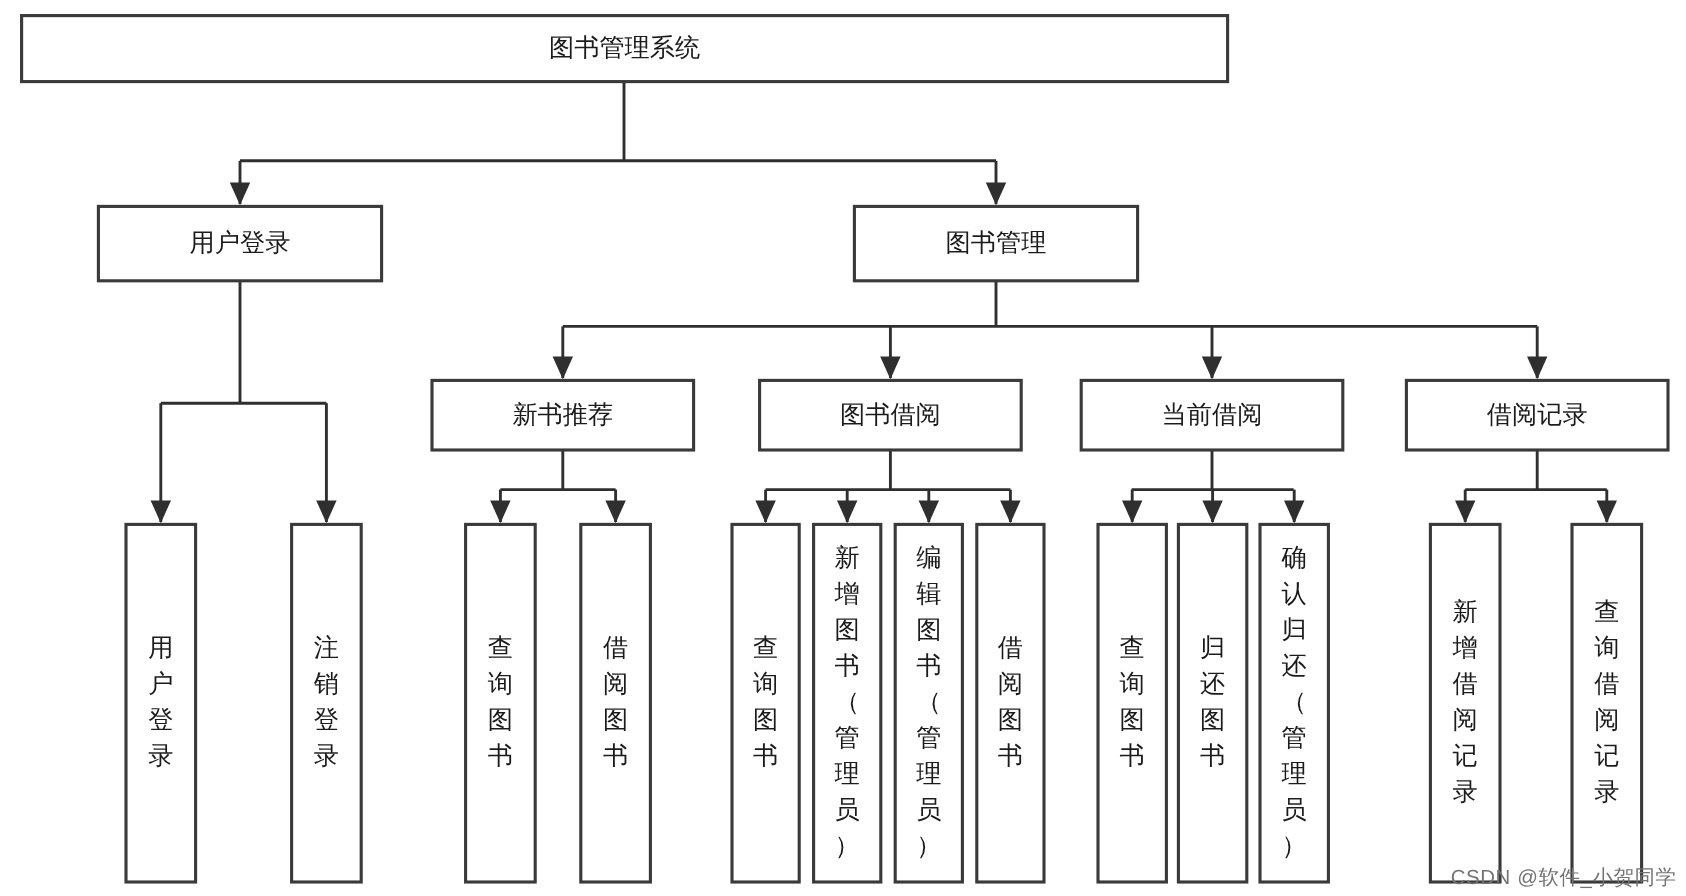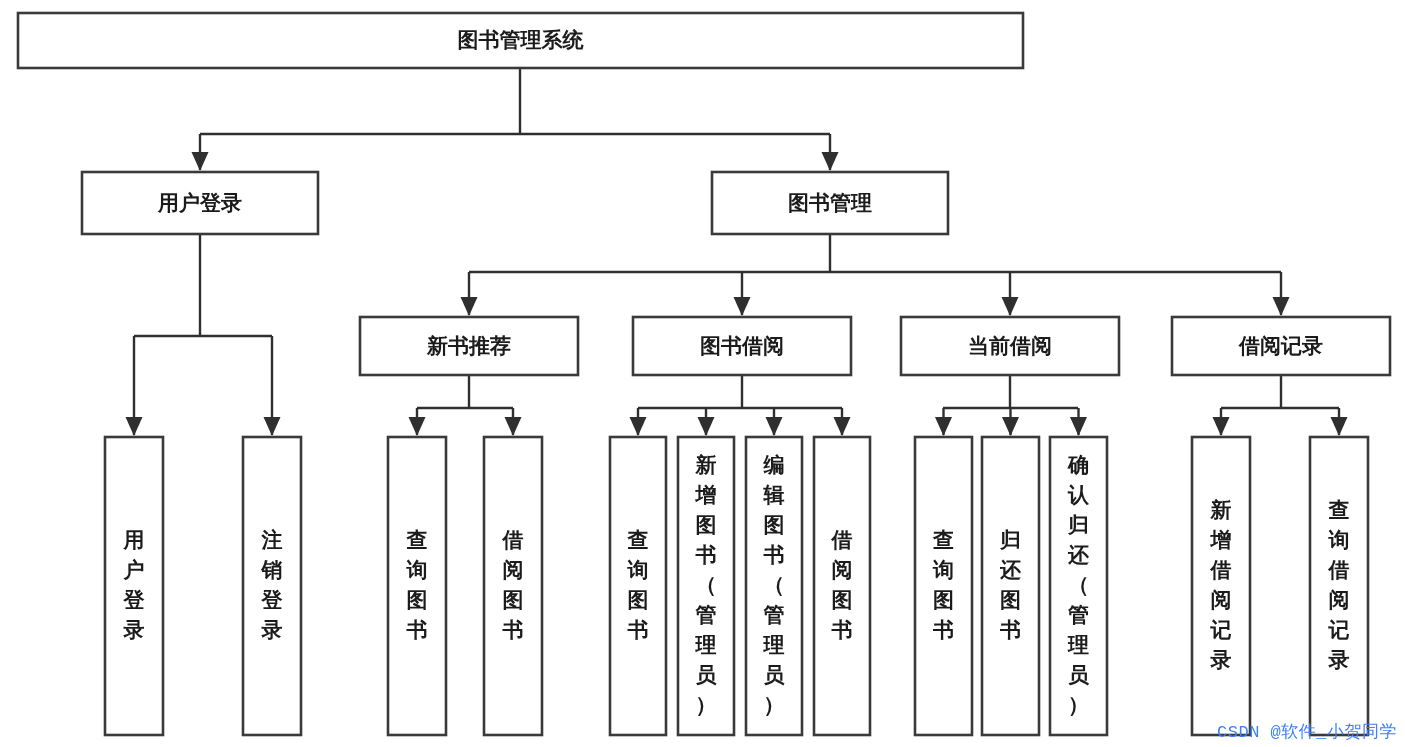--- a/index.html
+++ b/index.html
@@ -13,21 +13,20 @@
     font-family: "Liberation Sans", "DejaVu Sans", sans-serif;
     position: relative;
     overflow: hidden;
   }
   #chart-root {
     position: absolute;
     left: 0;
     top: 0;
     width: 1405px;
     height: 629px;
-    font-weight: bold;
   }
   .node-box {
     fill: #ffffff;
     stroke: #3a3a3a;
     stroke-width: 2.6;
   }
   .node-label-h {
     font-family: "Liberation Sans", "DejaVu Sans", sans-serif;
     font-size: 21px;
     fill: #1b1b1b;
@@ -47,23 +46,23 @@
     fill: none;
   }
   .arrow-head {
     fill: #2f2f2f;
     stroke: none;
   }
   .watermark {
     position: absolute;
     right: 8px;
     bottom: 4px;
-    font-family: Liberation Mono, monospace;
+    font-family: Liberation Sans, sans-serif;
     font-size: 17px;
-    color: #3b82f6;
+    color: #737373;
     letter-spacing: 0.5px;
     white-space: nowrap;
     user-select: none;
   }
 </style>
 </head>
 <body>
 
 <div id="chart-root">
   <svg id="chart-svg" width="1405" height="747" viewBox="0 0 1405 747" xmlns="http://www.w3.org/2000/svg">

